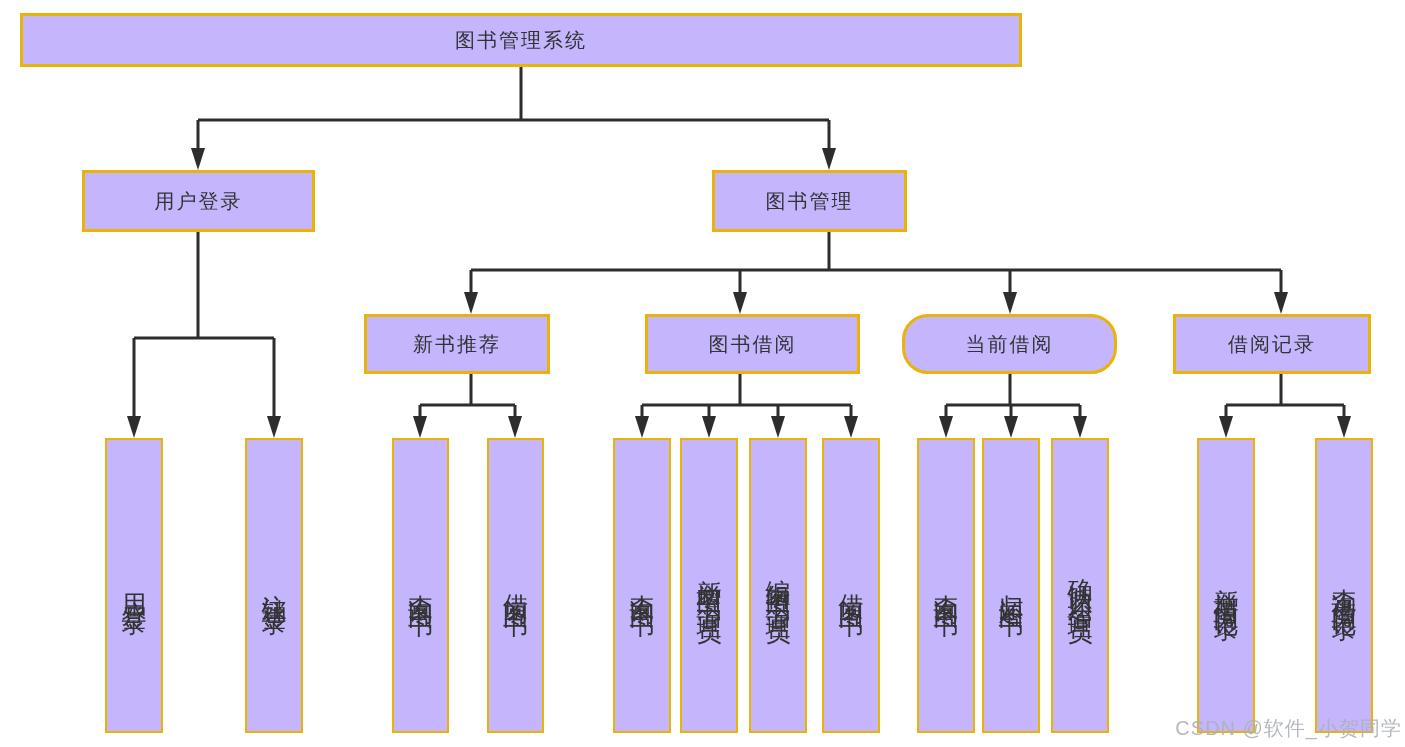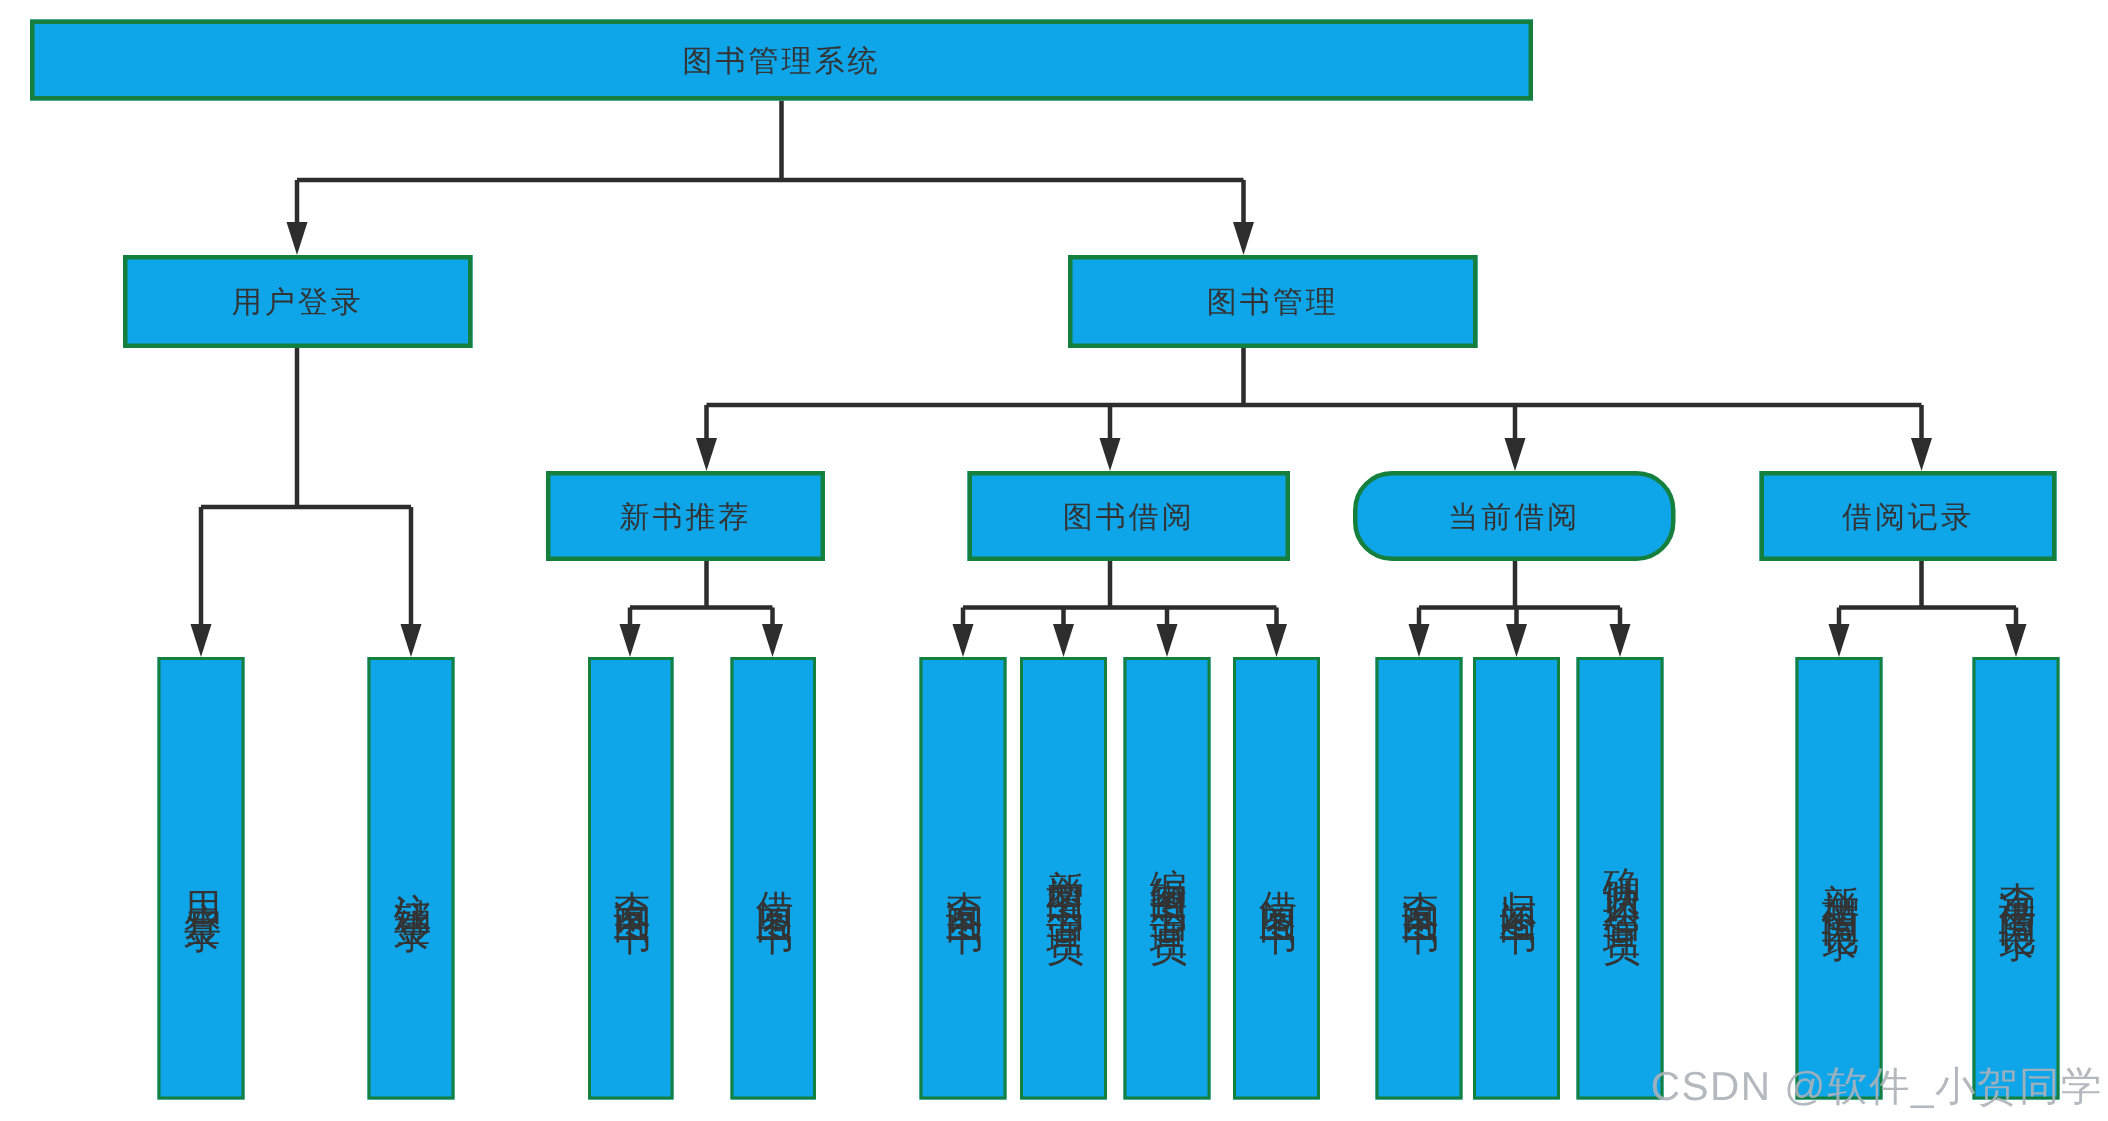--- a/index.html
+++ b/index.html
@@ -10,42 +10,42 @@
     font-family: "Liberation Sans", sans-serif;
     overflow: hidden;
   }
   #canvas { position: absolute; inset: 0; width: 1405px; height: 747px; }
   svg.connectors { position: absolute; left: 0; top: 0; width: 1405px; height: 747px; z-index: 1; }
   svg.connectors path { stroke: #2d2d2d; stroke-width: 3; fill: none; }
   svg.connectors polygon { fill: #2d2d2d; stroke: none; }
   .box {
     position: absolute;
     box-sizing: border-box;
-    border: 3px solid #15803d;
-    background: #0ea5e9;
+    border: 3px solid #eab308;
+    background: #c4b5fd;
     display: flex;
     align-items: center;
     justify-content: center;
     color: #333333;
     z-index: 2;
   }
   .h-box { font-size: 20px; letter-spacing: 2px; white-space: nowrap; }
   .leaf { border-width: 2.5px; }
   .leaf .vtext {
     writing-mode: vertical-rl;
     text-orientation: mixed;
     font-size: 25px;
     letter-spacing: 6px;
     line-height: 1;
   }
   .watermark {
     position: absolute;
     right: 3px;
     bottom: 5px;
-    font-size: 27px;
+    font-size: 20px;
     letter-spacing: 1px;
     color: rgba(172, 177, 184, 0.9);
     z-index: 5;
     white-space: nowrap;
   }
 </style>
 </head>
 <body>
 
 <div id="canvas">
@@ -82,21 +82,21 @@
     <polygon points="1073,416 1087,416 1080,438"></polygon>
 
     <path d="M1281 374 V405 M1226 405 H1344 M1226 405 V420 M1344 405 V420"></path>
     <polygon points="1219,416 1233,416 1226,438"></polygon>
     <polygon points="1337,416 1351,416 1344,438"></polygon>
   </svg>
 
   <div class="box h-box" style="left:20px; top:13px; width:1002px; height:54px;">图书管理系统</div>
 
   <div class="box h-box" style="left:82px; top:170px; width:233px; height:62px;">用户登录</div>
-  <div class="box h-box" style="left:712px; top:170px; width:273px; height:62px;">图书管理</div>
+  <div class="box h-box" style="left:712px; top:170px; width:195px; height:62px;">图书管理</div>
 
   <div class="box h-box" style="left:364px; top:314px; width:186px; height:60px;">新书推荐</div>
   <div class="box h-box" style="left:633px; top:314px; width:215px; height:60px;margin-left:12px;">图书借阅</div>
   <div class="box h-box" style="left:902px; top:314px; width:215px; height:60px;border-radius:26px;">当前借阅</div>
   <div class="box h-box" style="left:1173px; top:314px; width:198px; height:60px;">借阅记录</div>
 
   <div class="box leaf" style="left:105px; top:438px; width:58px; height:295px;">
     <span class="vtext">用户登录</span>
   </div>
   <div class="box leaf" style="left:245px; top:438px; width:58px; height:295px;">

